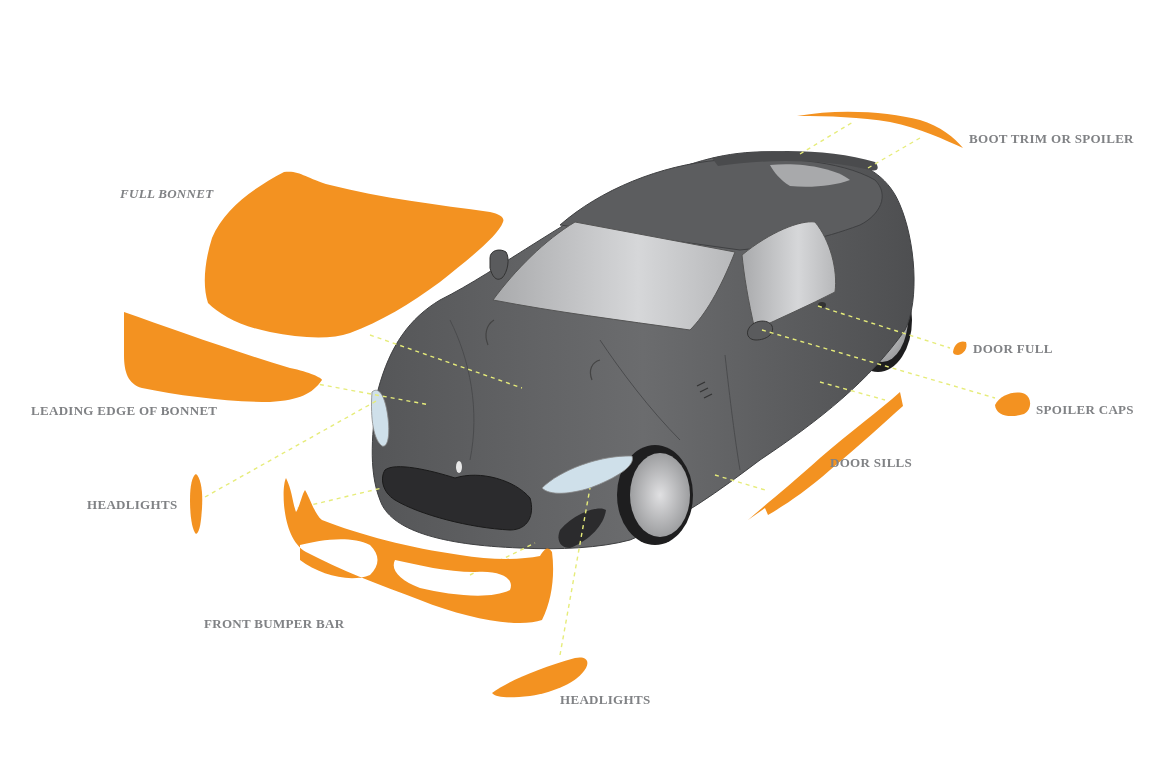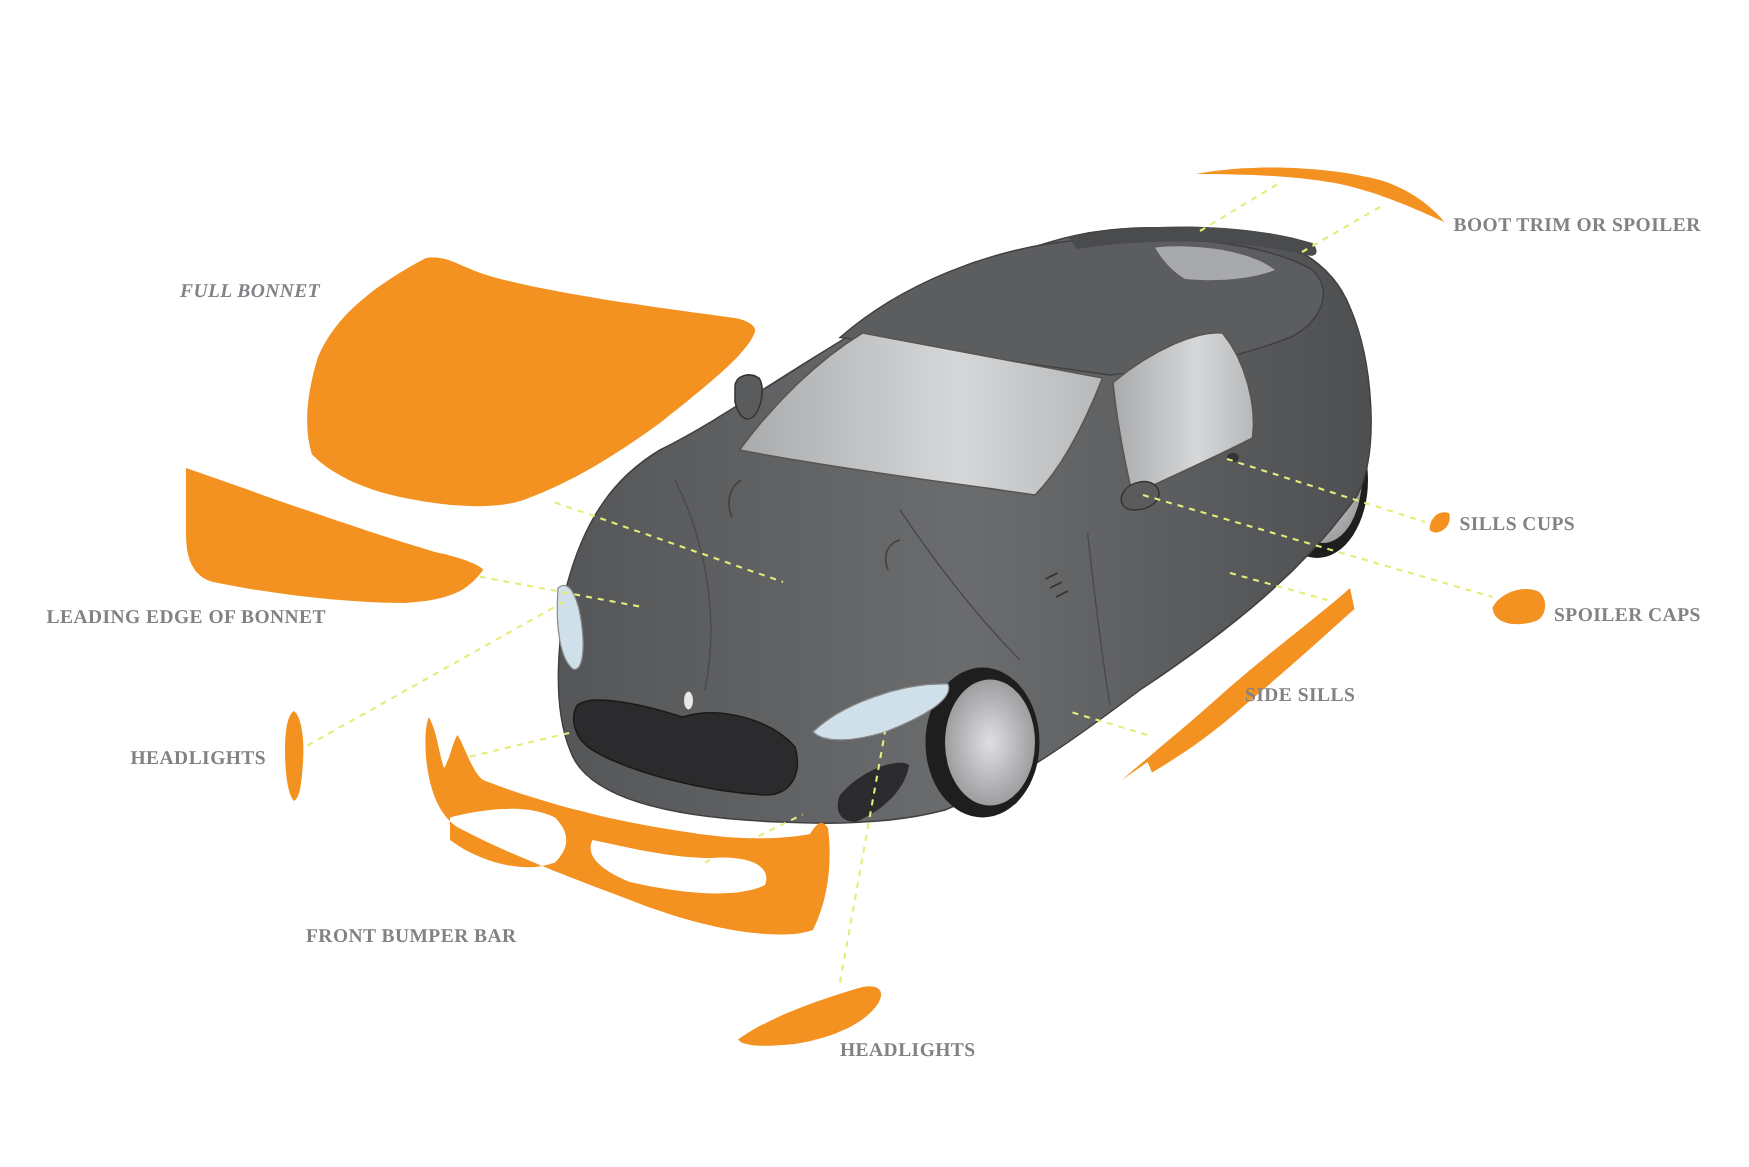--- a/index.html
+++ b/index.html
@@ -132,17 +132,17 @@
 
       <path d="M797 116 C840 108 890 112 920 120 C940 126 955 138 963 148 C945 140 920 128 890 122 C860 117 830 116 797 116 Z"></path>
     </g>
   </svg>
 
   <div class="label" style="left:120px; top:187px;font-style:italic;">FULL BONNET</div>
   <div class="label" style="left:31px; top:404px;text-align:center;">LEADING EDGE OF BONNET</div>
   <div class="label" style="left:87px; top:498px;">HEADLIGHTS</div>
   <div class="label" style="left:204px; top:617px;">FRONT BUMPER BAR</div>
   <div class="label" style="left:560px; top:693px;">HEADLIGHTS</div>
-  <div class="label" style="left:830px; top:456px;">SIDE SILLS</div>
+  <div class="label" style="left:830px; top:456px;">DOOR SILLS</div>
   <div class="label" style="left:1036px; top:403px;">SPOILER CAPS</div>
-  <div class="label" style="left:973px; top:342px;">SILLS CUPS</div>
-  <div class="label" style="left:969px; top:143px;">BOOT TRIM OR SPOILER</div>
+  <div class="label" style="left:973px; top:342px;">DOOR FULL</div>
+  <div class="label" style="left:969px; top:132px;">BOOT TRIM OR SPOILER</div>
 </div>
 
 </body></html>

